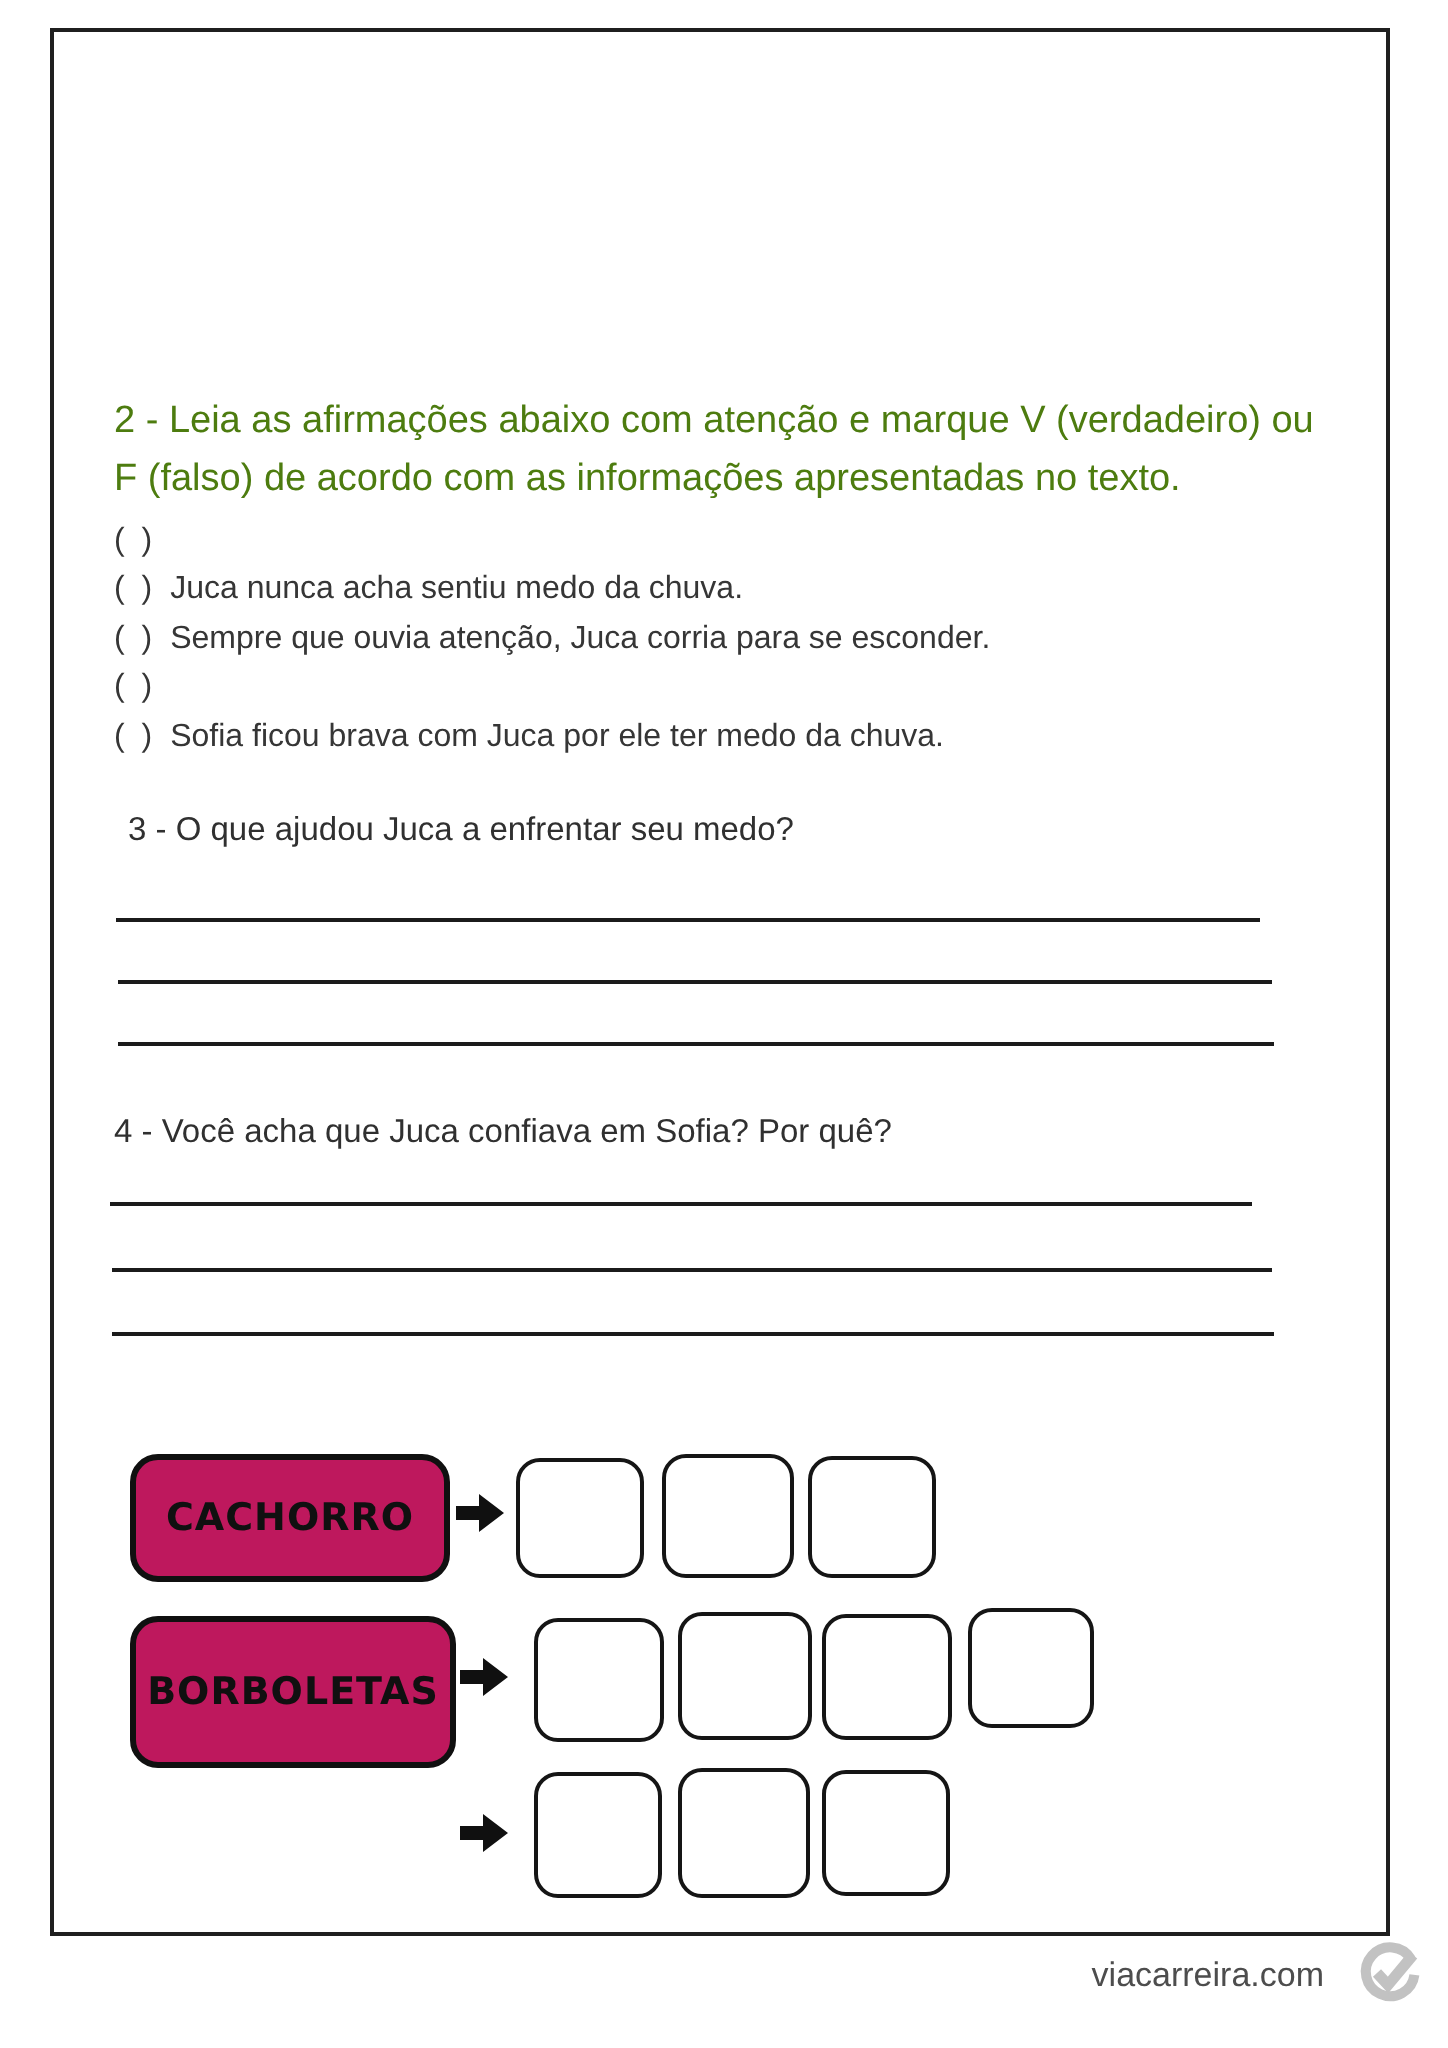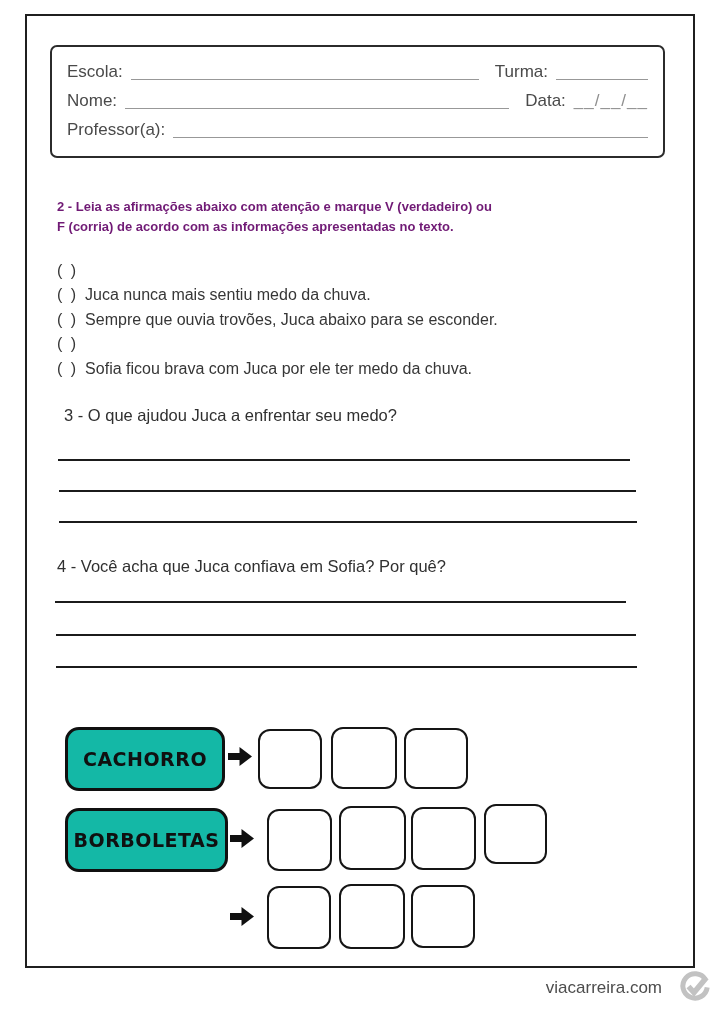--- a/index.html
+++ b/index.html
@@ -44,23 +44,23 @@
     height: 15px;
     margin: 0 0 2px 8px;
   }
   .grow { flex: 1; }
   .lbl-right { margin-left: 16px; }
   .blank-short { width: 92px; }
   .underscores { color: #8f8f8f; margin-left: 8px; letter-spacing: 1px; }
   
   .q-title-bold {
     position: absolute;
-    font-size: 13px;
-    font-weight: 700;
-    color: #701a75;
+    font-size: 19px;
+    font-weight: 400;
+    color: #4d7c0f;
     line-height: 1.5;
   }
   .q-title {
     position: absolute;
     font-size: 16.5px;
     color: #303030;
     text-align: right;
   }
   
   .vf-list {
@@ -85,21 +85,21 @@
     border: 3px solid #101010;
     border-radius: 14px;
     display: flex;
     align-items: center;
     justify-content: center;
     font-family: "DejaVu Sans", sans-serif;
     font-weight: 700;
     font-size: 19px;
     color: #101010;
     letter-spacing: 0.5px;
-    background: #14b8a6;
+    background: #be185d;
   }
   .arrow-icon { position: absolute; }
   .syll-box {
     position: absolute;
     border: 2.5px solid #151515;
     border-radius: 12px;
     background: #fff;
   }
   
   .footer-site {
@@ -110,55 +110,37 @@
   }
   .footer-logo { position: absolute; left: 678px; top: 970px; }
 </style>
 </head>
 <body>
 
 <div class="canvas">
 
   <div class="frame"></div>
 
-  <div class="header-box">
-    <div class="hrow">
-      <span>Escola:</span>
-      <span class="blank grow"></span>
-      <span class="lbl-right">Turma:</span>
-      <span class="blank blank-short"></span>
-    </div>
-    <div class="hrow">
-      <span>Nome:</span>
-      <span class="blank grow"></span>
-      <span class="lbl-right">Data:</span>
-      <span class="underscores">__/__/__</span>
-    </div>
-    <div class="hrow">
-      <span>Professor(a):</span>
-      <span class="blank grow"></span>
-    </div>
-  </div>
 
   <div class="q-title-bold" style="left:57px; top:197px; width:612px;">
     <div>2 - Leia as afirmações abaixo com atenção e marque V (verdadeiro) ou</div>
-    <div>F (corria) de acordo com as informações apresentadas no texto.</div>
+    <div>F (falso) de acordo com as informações apresentadas no texto.</div>
   </div>
 
   <div class="vf-list">
     <div class="vf-row">
       <span class="vf-marker">( )</span>
     </div>
     <div class="vf-row">
       <span class="vf-marker">( )</span>
-      <span>Juca nunca mais sentiu medo da chuva.</span>
+      <span>Juca nunca acha sentiu medo da chuva.</span>
     </div>
     <div class="vf-row">
       <span class="vf-marker">( )</span>
-      <span>Sempre que ouvia trovões, Juca abaixo para se esconder.</span>
+      <span>Sempre que ouvia atenção, Juca corria para se esconder.</span>
     </div>
     <div class="vf-row">
       <span class="vf-marker">( )</span>
     </div>
     <div class="vf-row">
       <span class="vf-marker">( )</span>
       <span>Sofia ficou brava com Juca por ele ter medo da chuva.</span>
     </div>
   </div>
 
@@ -176,21 +158,21 @@
   <div class="word-box" style="left:65px; top:727px; width:160px; height:64px;">CACHORRO</div>
   <span class="arrow-icon" style="left:228px; top:745px;">
     <svg width="25" height="23" viewBox="0 0 25 23">
         <path d="M0 8 H11.5 V2 L24 11.5 L11.5 21 V15 H0 Z" fill="#101010"></path>
       </svg>
   </span>
   <div class="syll-box" style="left:258px; top:729px; width:64px; height:60px;"></div>
   <div class="syll-box" style="left:331px; top:727px; width:66px; height:62px;"></div>
   <div class="syll-box" style="left:404px; top:728px; width:64px; height:61px;"></div>
 
-  <div class="word-box" style="left:65px; top:808px; width:163px; height:64px;">BORBOLETAS</div>
+  <div class="word-box" style="left:65px; top:808px; width:163px; height:76px;">BORBOLETAS</div>
   <span class="arrow-icon" style="left:230px; top:827px;">
     <svg width="25" height="23" viewBox="0 0 25 23">
         <path d="M0 8 H11.5 V2 L24 11.5 L11.5 21 V15 H0 Z" fill="#101010"></path>
       </svg>
   </span>
   <div class="syll-box" style="left:267px; top:809px; width:65px; height:62px;"></div>
   <div class="syll-box" style="left:339px; top:806px; width:67px; height:64px;"></div>
   <div class="syll-box" style="left:411px; top:807px; width:65px; height:63px;"></div>
   <div class="syll-box" style="left:484px; top:804px; width:63px; height:60px;"></div>
 

